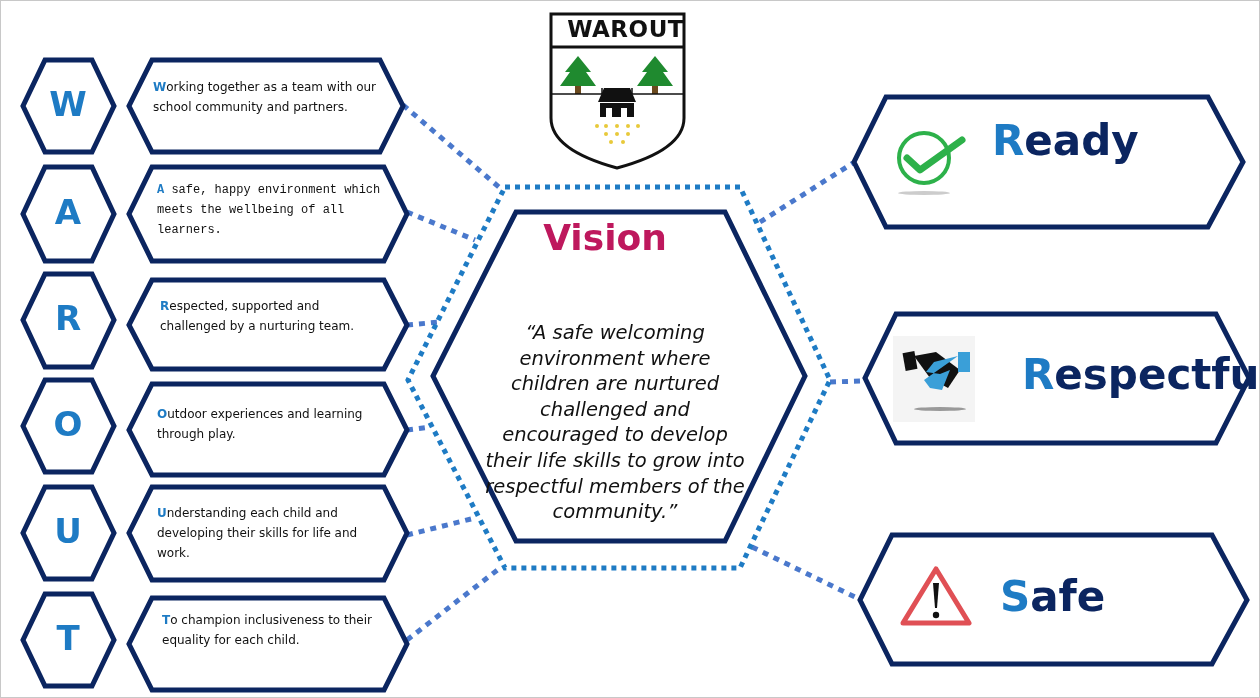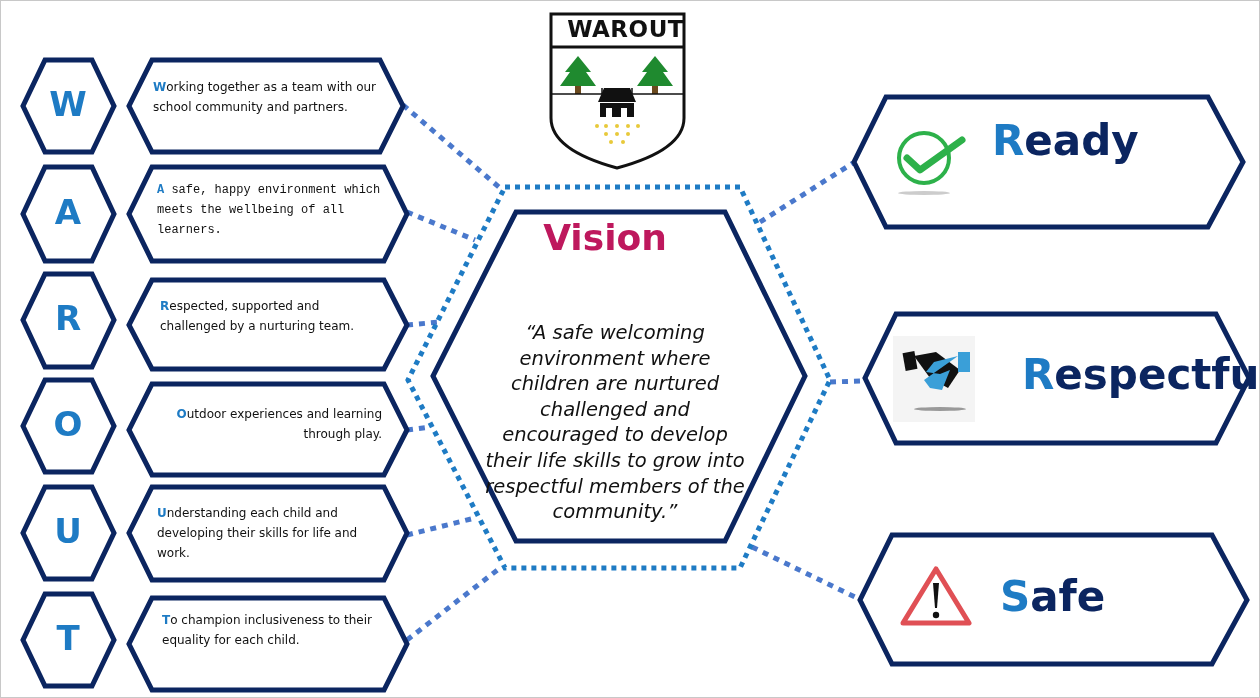--- a/index.html
+++ b/index.html
@@ -121,21 +121,21 @@
 <div class="letter" style="left:22px;top:84px;">W</div>
 <div class="letter" style="left:22px;top:192px;">A</div>
 <div class="letter" style="left:22px;top:298px;">R</div>
 <div class="letter" style="left:22px;top:404px;">O</div>
 <div class="letter" style="left:22px;top:511px;">U</div>
 <div class="letter" style="left:22px;top:618px;">T</div>
 
 <div class="desc" style="left:153px;top:77px;width:225px;"><span class="init">W</span><span>orking together as a team with our school community and partners.</span></div>
 <div class="desc" style="left:157px;top:180px;width:225px;font-family:Liberation Mono, monospace;"><span class="init">A</span><span> safe, happy environment which meets the wellbeing of all learners.</span></div>
 <div class="desc" style="left:160px;top:296px;width:200px;"><span class="init">R</span><span>espected, supported and challenged by a nurturing team.</span></div>
-<div class="desc" style="left:157px;top:404px;width:225px;text-align:right;"><span class="init">O</span><span>utdoor experiences and learning through play.</span></div>
+<div class="desc" style="left:157px;top:404px;width:225px;"><span class="init">O</span><span>utdoor experiences and learning through play.</span></div>
 <div class="desc" style="left:157px;top:503px;width:225px;"><span class="init">U</span><span>nderstanding each child and developing their skills for life and work.</span></div>
 <div class="desc" style="left:162px;top:610px;width:225px;"><span class="init">T</span><span>o champion inclusiveness to their equality for each child.</span></div>
 
 <div class="vision-title">Vision</div>
 <div class="vision-quote">“A safe welcoming environment where children are nurtured challenged and encouraged to develop their life skills to grow into respectful members of the community.”</div>
 
 <div class="value-label" style="left:992px;top:116px;"><span class="init">R</span><span>eady</span></div>
 <div class="value-label" style="left:1022px;top:350px;"><span class="init">R</span><span>espectful</span></div>
 <div class="value-label" style="left:1000px;top:572px;"><span class="init">S</span><span>afe</span></div>
 

